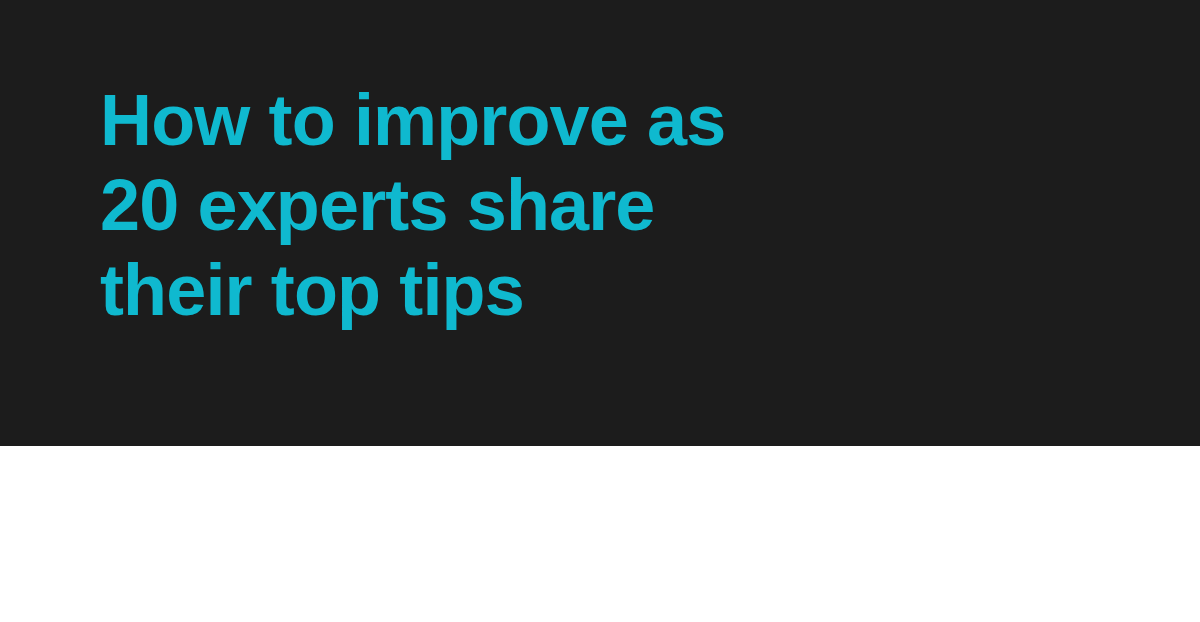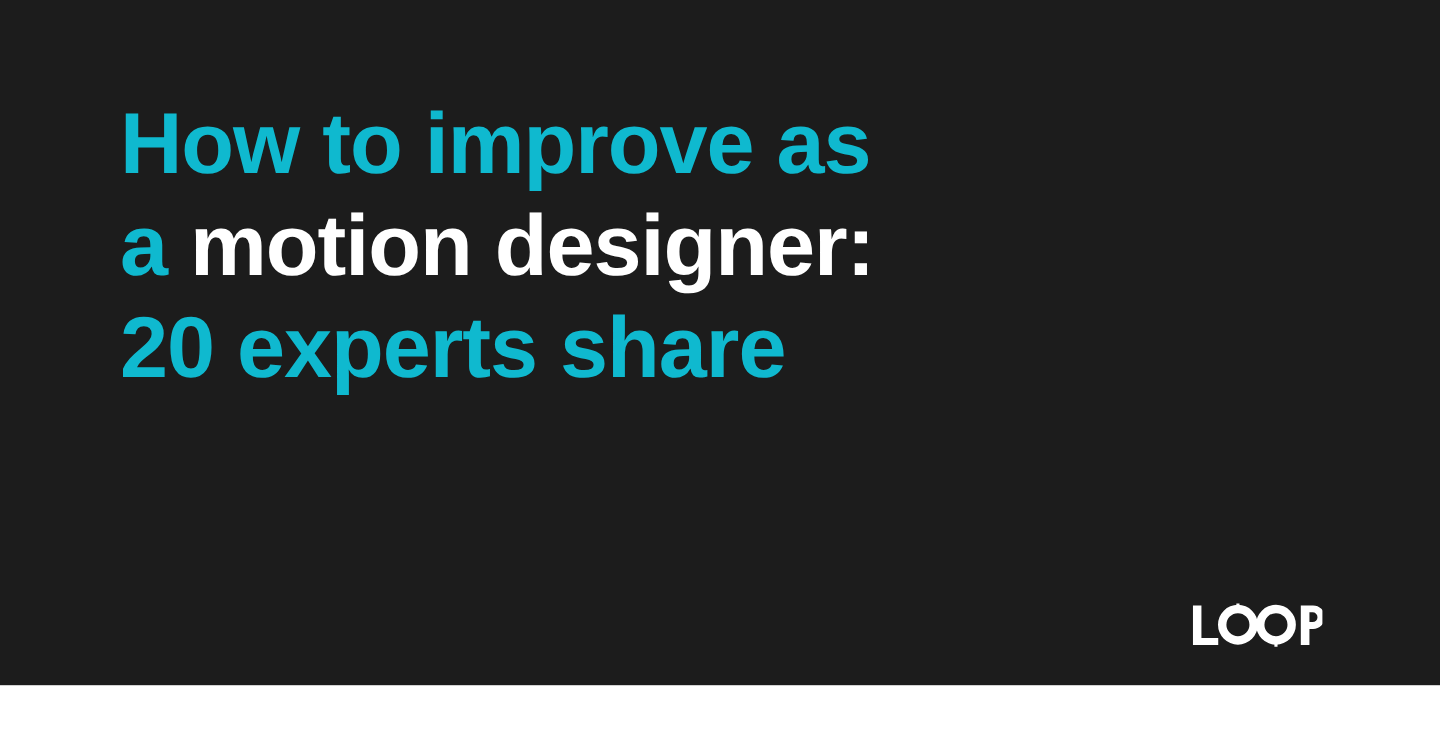--- a/index.html
+++ b/index.html
@@ -11,21 +11,21 @@
   body {
     width: 1200px;
     height: 622px;
     overflow: hidden;
     font-family: "Liberation Sans", "DejaVu Sans", sans-serif;
   }
 
   .cover {
     position: relative;
     width: 1200px;
-    height: 571px;
+    height: 446px;
     background: #1c1c1c;
     box-sizing: border-box;
     overflow: hidden;
   }
 
   
   .headline {
     position: absolute;
     left: 100px;
     top: 78px;
@@ -72,24 +72,24 @@
 </head>
 <body>
 
 <div class="cover">
 
   <h1 class="headline">
     <span class="line">
       <span class="accent">How to improve as</span>
     </span>
     <span class="line">
-      <span class="accent">a</span><span class="plain"> motion designer:</span>
+      <span class="accent">20 experts share</span>
     </span>
     <span class="line">
-      <span class="accent">20 experts share</span>
+      <span class="accent">their top tips</span>
     </span>
   </h1>
 
   <div class="logo">
     <svg viewBox="0 0 108 36" xmlns="http://www.w3.org/2000/svg" aria-hidden="true">
 
       <path d="M0 1.5 h7.2 v27.2 h14.0 v5.8 H0 Z" fill="#ffffff"></path>
 
       <path fill="#ffffff" fill-rule="evenodd" d="M37.6 1.0 a16.6 16.6 0 1 1 0 33.2 a16.6 16.6 0 1 1 0 -33.2 Z
                M37.6 8.0 a9.6 9.6 0 1 0 0 19.2 a9.6 9.6 0 1 0 0 -19.2 Z"></path>

